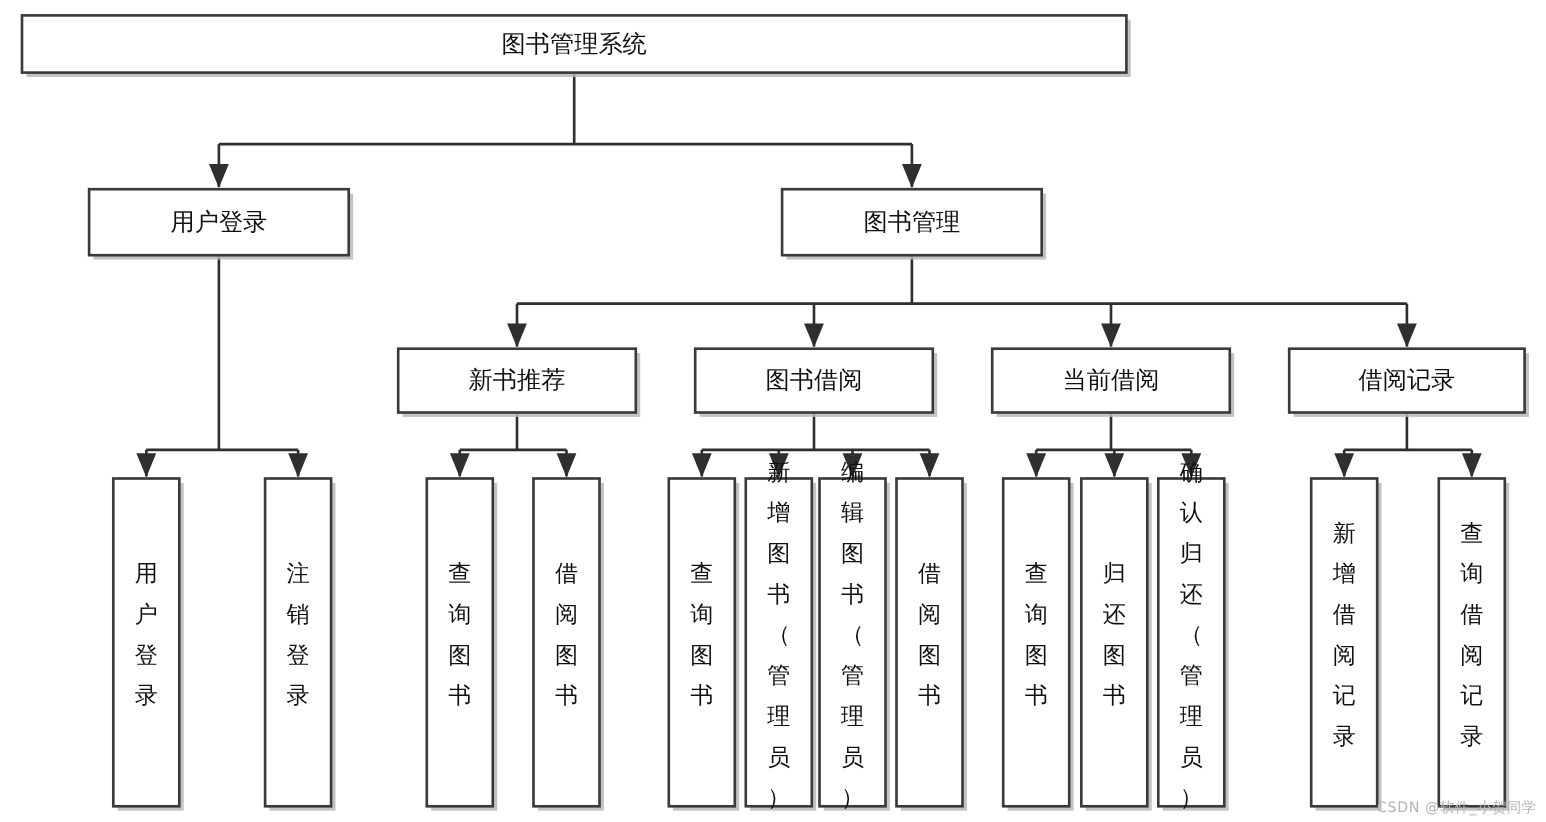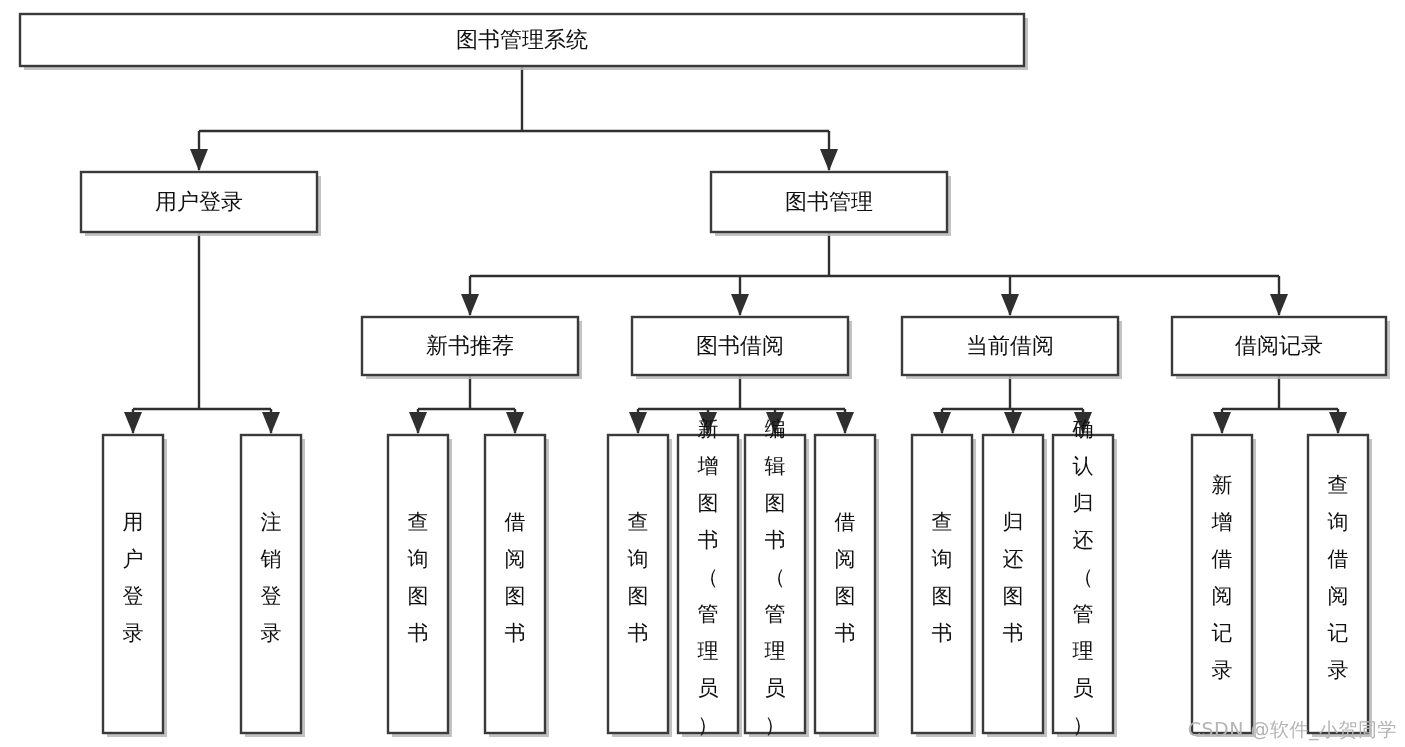--- a/index.html
+++ b/index.html
@@ -58,21 +58,21 @@
     font-family: "DejaVu Sans", "Liberation Sans", sans-serif;
     fill: #111111;
     font-size: 21px;
     text-anchor: middle;
   }
   .watermark {
     position: absolute;
     right: 8px;
     bottom: 4px;
     font-family: "DejaVu Sans", "Liberation Sans", sans-serif;
-    font-size: 19px;
+    font-size: 13px;
     color: #b4b4b4;
     letter-spacing: 0.5px;
     white-space: nowrap;
     pointer-events: none;
   }
 </style>
 </head>
 <body>
 
 <div id="diagram-root">

